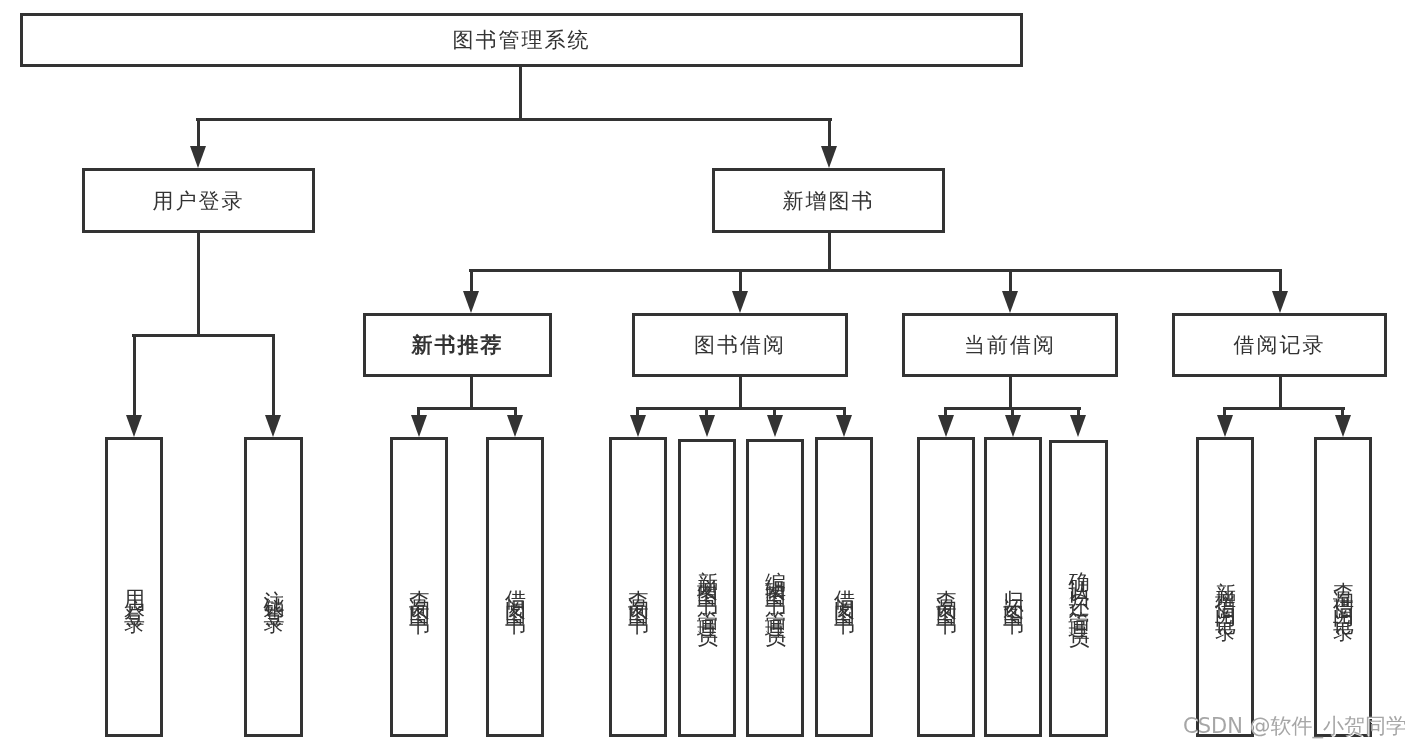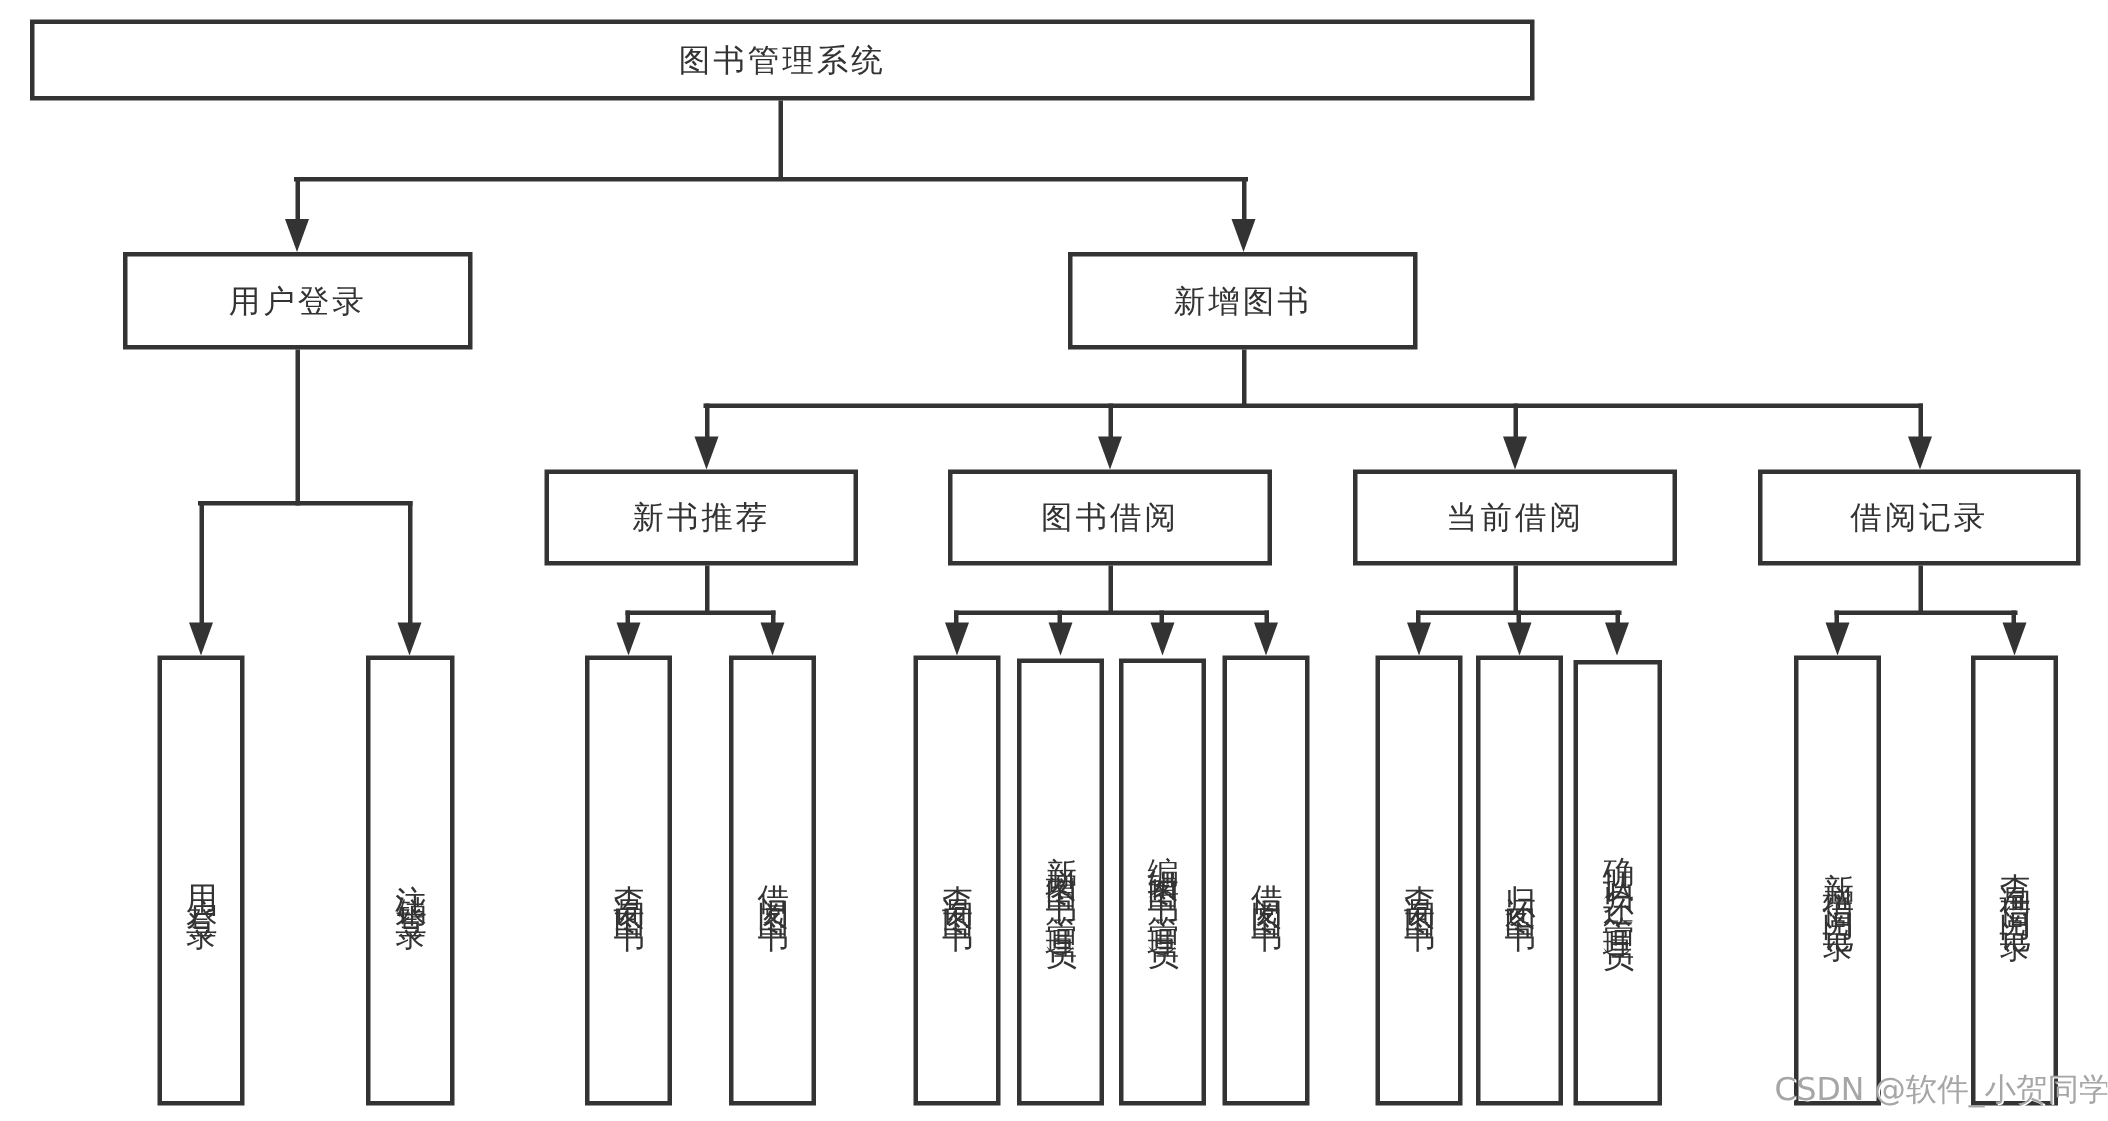--- a/index.html
+++ b/index.html
@@ -79,21 +79,21 @@
   <div class="hl" style="left:469px;top:269px;width:813px;"></div>
   <div class="vl" style="left:470px;top:269px;height:26px;"></div>
   <div class="arrow" style="left:463px;top:291px;"></div>
   <div class="vl" style="left:739px;top:269px;height:26px;"></div>
   <div class="arrow" style="left:732px;top:291px;"></div>
   <div class="vl" style="left:1009px;top:269px;height:26px;"></div>
   <div class="arrow" style="left:1002px;top:291px;"></div>
   <div class="vl" style="left:1279px;top:269px;height:26px;"></div>
   <div class="arrow" style="left:1272px;top:291px;"></div>
 
-  <div class="node h-node" style="left:363px;top:313px;width:209px;height:64px;">
+  <div class="node h-node" style="left:363px;top:313px;width:189px;height:64px;font-weight:bold;">
     <span>新书推荐</span>
   </div>
   <div class="node h-node" style="left:902px;top:313px;width:216px;height:64px;">
     <span>当前借阅</span>
   </div>
   <div class="node h-node" style="left:632px;top:313px;width:216px;height:64px;">
     <span>图书借阅</span>
   </div>
   <div class="node h-node" style="left:1172px;top:313px;width:215px;height:64px;">
     <span>借阅记录</span>

